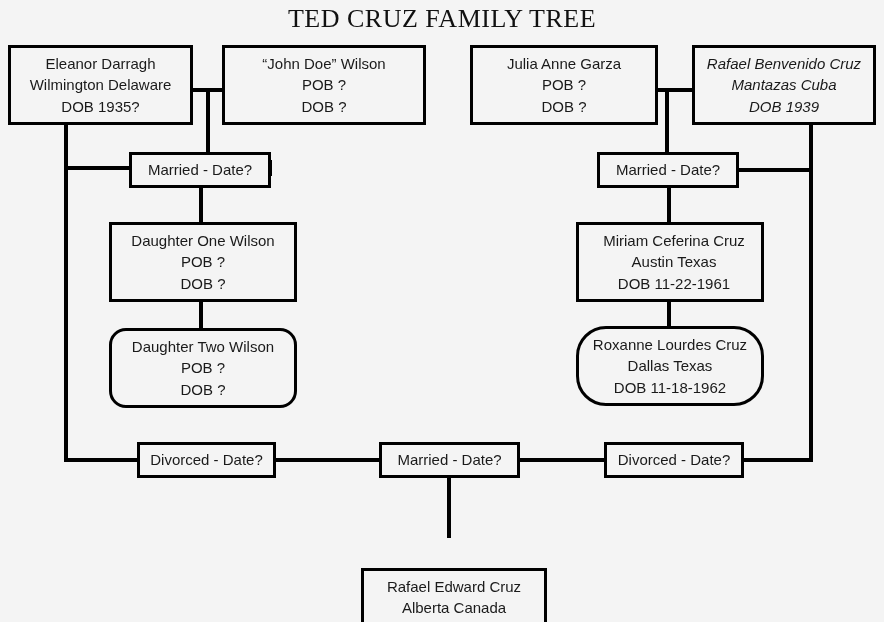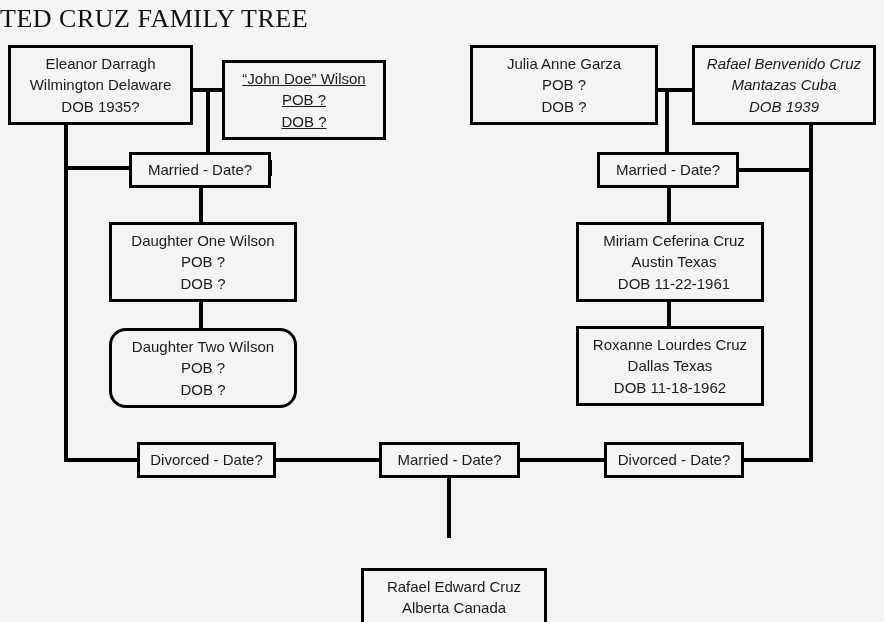--- a/index.html
+++ b/index.html
@@ -17,20 +17,21 @@
     position: relative;
     width: 884px;
     height: 622px;
     background: #f4f4f4;
   }
   #title {
     position: absolute;
     left: 0;
     top: 4px;
     width: 884px;
+    text-align: center;
     font-family: "Liberation Serif", serif;
     font-size: 26px;
     letter-spacing: 0.5px;
     color: #111111;
     white-space: nowrap;
   }
   .node {
     position: absolute;
     box-sizing: border-box;
     background: #f4f4f4;
@@ -99,21 +100,21 @@
   <div class="edge" style="left:516px; top:458px; width:92px; height:4px;"></div>
 
   <div class="edge" style="left:447px; top:476px; width:4px; height:62px;"></div>
 
   <div class="node" style="left:8px; top:45px; width:185px; height:80px;">
     <span class="ln">Eleanor Darragh</span>
     <span class="ln">Wilmington Delaware</span>
     <span class="ln">DOB 1935?</span>
   </div>
 
-  <div class="node" style="left:222px; top:60px; width:164px; height:80px;text-decoration:underline;">
+  <div class="node" style="left:222px; top:45px; width:204px; height:80px;">
     <span class="ln">“John Doe” Wilson</span>
     <span class="ln">POB ?</span>
     <span class="ln">DOB ?</span>
   </div>
 
   <div class="node" style="left:470px; top:45px; width:188px; height:80px;">
     <span class="ln">Julia Anne Garza</span>
     <span class="ln">POB ?</span>
     <span class="ln">DOB ?</span>
   </div>
@@ -143,21 +144,21 @@
     <span class="ln">POB ?</span>
     <span class="ln">DOB ?</span>
   </div>
 
   <div class="node" style="left:576px; top:222px; width:188px; height:80px;padding-left:8px;">
     <span class="ln">Miriam Ceferina Cruz</span>
     <span class="ln">Austin Texas</span>
     <span class="ln">DOB 11-22-1961</span>
   </div>
 
-  <div class="node" style="left:576px; top:326px; width:188px; height:80px;">
+  <div class="node" style="left:576px; top:326px; width:188px; height:80px;border-radius:30px;">
     <span class="ln">Roxanne Lourdes Cruz</span>
     <span class="ln">Dallas Texas</span>
     <span class="ln">DOB 11-18-1962</span>
   </div>
 
   <div class="node small" style="left:137px; top:442px; width:139px; height:36px;">
     <span class="ln">Divorced - Date?</span>
   </div>
 
   <div class="node small" style="left:379px; top:442px; width:141px; height:36px;">

